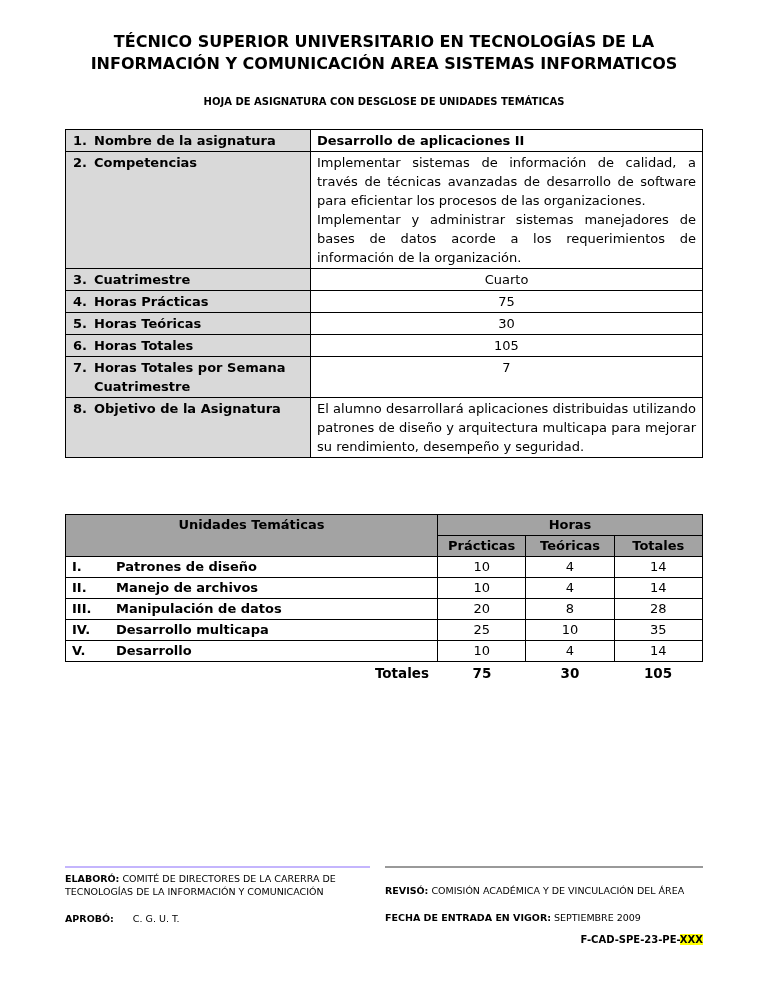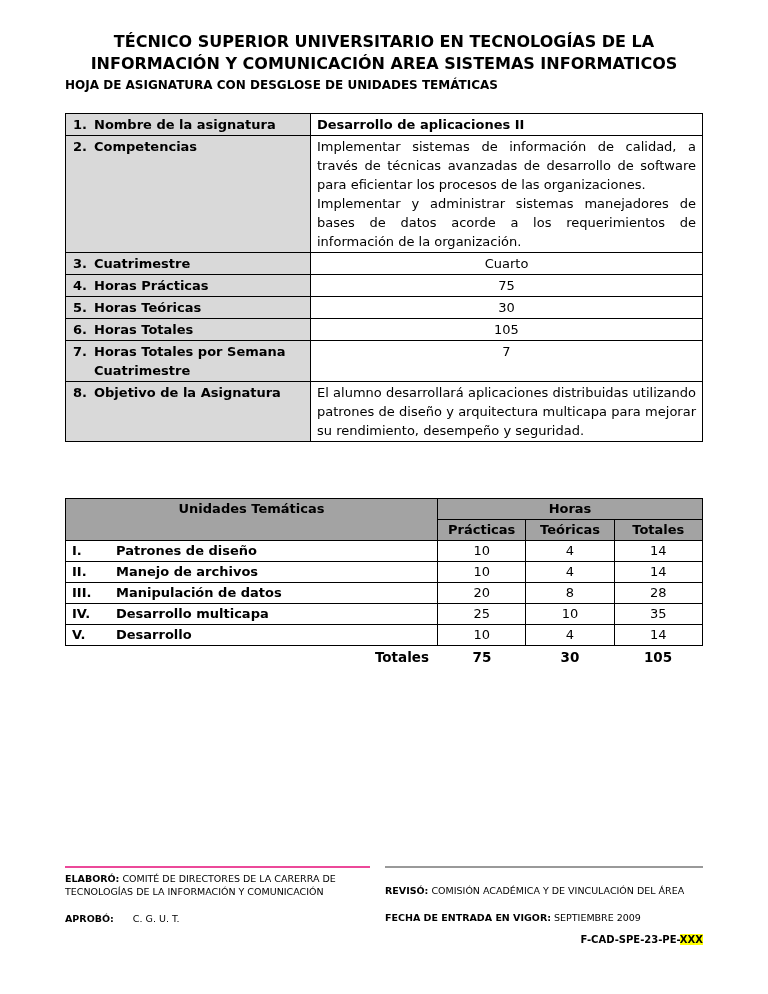--- a/index.html
+++ b/index.html
@@ -8,21 +8,21 @@
     background: #ffffff;
     font-family: "DejaVu Sans", sans-serif;
     color: #000;
     position: relative;
     overflow: hidden;
   }
   .content { position: absolute; left: 65px; top: 0; width: 638px; }
 
   
   .doc-title { margin-top: 31px; text-align: center; font-weight: bold; font-size: 16px; line-height: 22px; }
-  .doc-subtitle { margin-top: 2px; text-align: left; font-weight: bold; font-size: 12px; line-height: 17px; }
+  .doc-subtitle { margin-top: 18px; text-align: center; font-weight: bold; font-size: 10px; line-height: 17px; }
 
   
   table { border-collapse: collapse; width: 638px; table-layout: fixed; }
   td { border: 1.5px solid #000; vertical-align: top; font-size: 13px; line-height: 19px; padding: 1px 6px; }
   .info-table { margin-top: 19px; }
   .info-table .lbl {
     width: 245px;
     background: #d9d9d9;
     font-weight: bold;
     padding: 1px 4px 1px 7px;
@@ -52,21 +52,21 @@
 
   
   .totals-row { display: flex; font-weight: bold; font-size: 13.5px; line-height: 20px; margin-top: 1px; }
   .totals-row .t0 { width: 372px; text-align: right; padding-right: 8px; }
   .totals-row .t1 { width: 90px; text-align: center; }
   .totals-row .t2 { width: 86px; text-align: center; }
   .totals-row .t3 { width: 90px; text-align: center; }
 
   
   .footer { position: absolute; left: 65px; top: 866px; width: 638px; display: flex; gap: 15px; font-size: 9.5px; line-height: 13px; }
-  .footer .col-left  { width: 305px; border-top: 2px solid #ec4899; padding-top: 4px; }
+  .footer .col-left  { width: 305px; border-top: 2px solid #c4b5fd; padding-top: 4px; }
   .footer .col-right { width: 318px; border-top: 2px solid #999; padding-top: 16px; }
   .footer b { font-weight: bold; }
   .footer .row2 { margin-top: 14px; }
   .aprobo-val { margin-left: 16px; }
 
   .form-code {
     position: absolute; right: 65px; top: 934px;
     font-size: 10px; font-weight: bold; text-align: left;
   }
   .hl { background: #ffff00; }

